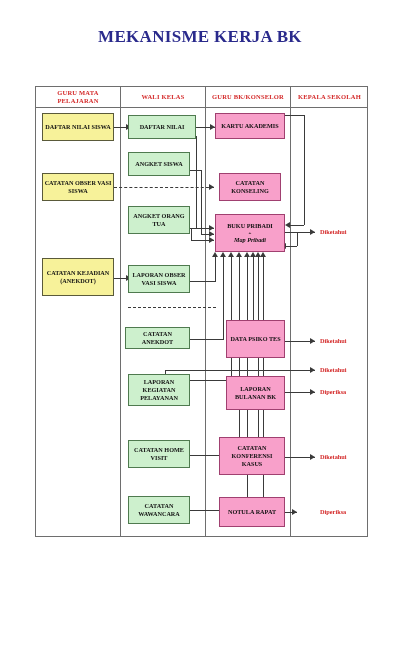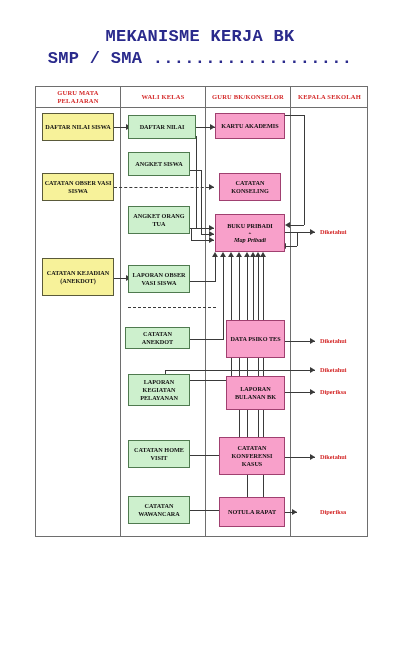--- a/index.html
+++ b/index.html
@@ -8,21 +8,21 @@
     background:#ffffff;
     font-family:"Liberation Serif", serif;
     position:relative;
     overflow:hidden;
   }
   #stage{position:absolute;left:0;top:0;width:400px;height:657px;}
 
   .title{
     position:absolute;left:0;top:26px;width:400px;
     text-align:center;color:#2a2a8c;
-    font-family:Liberation Mono, monospace;
+    font-family:Liberation Serif, serif;
     font-size:17px;font-weight:bold;letter-spacing:.3px;
     line-height:22px;
   }
   .title .l2{display:block;}
 
   .footer{
     position:absolute;left:0;top:583px;width:390px;
     text-align:center;color:#2f2f8f;
     font-style:italic;font-weight:bold;font-size:9px;
     letter-spacing:.2px;
@@ -69,21 +69,20 @@
   .note{position:absolute;color:#d42a2a;font-weight:bold;font-size:6.3px;
         font-family:"Liberation Serif", serif;white-space:nowrap;}
 </style>
 </head>
 <body>
 
 <div id="stage">
 
   <div class="title">
     <span>MEKANISME KERJA BK</span>
-    <span class="l2">SMP / SMA ...................</span>
   </div>
 
   <div class="tbl"></div>
   <div class="hdrrow"></div>
 
   <div class="vline" style="left:120px;top:86px;height:451px;"></div>
   <div class="vline" style="left:205px;top:86px;height:451px;"></div>
   <div class="vline" style="left:290px;top:86px;height:451px;"></div>
 
   <div class="hdr" style="left:36px;width:84px;">

